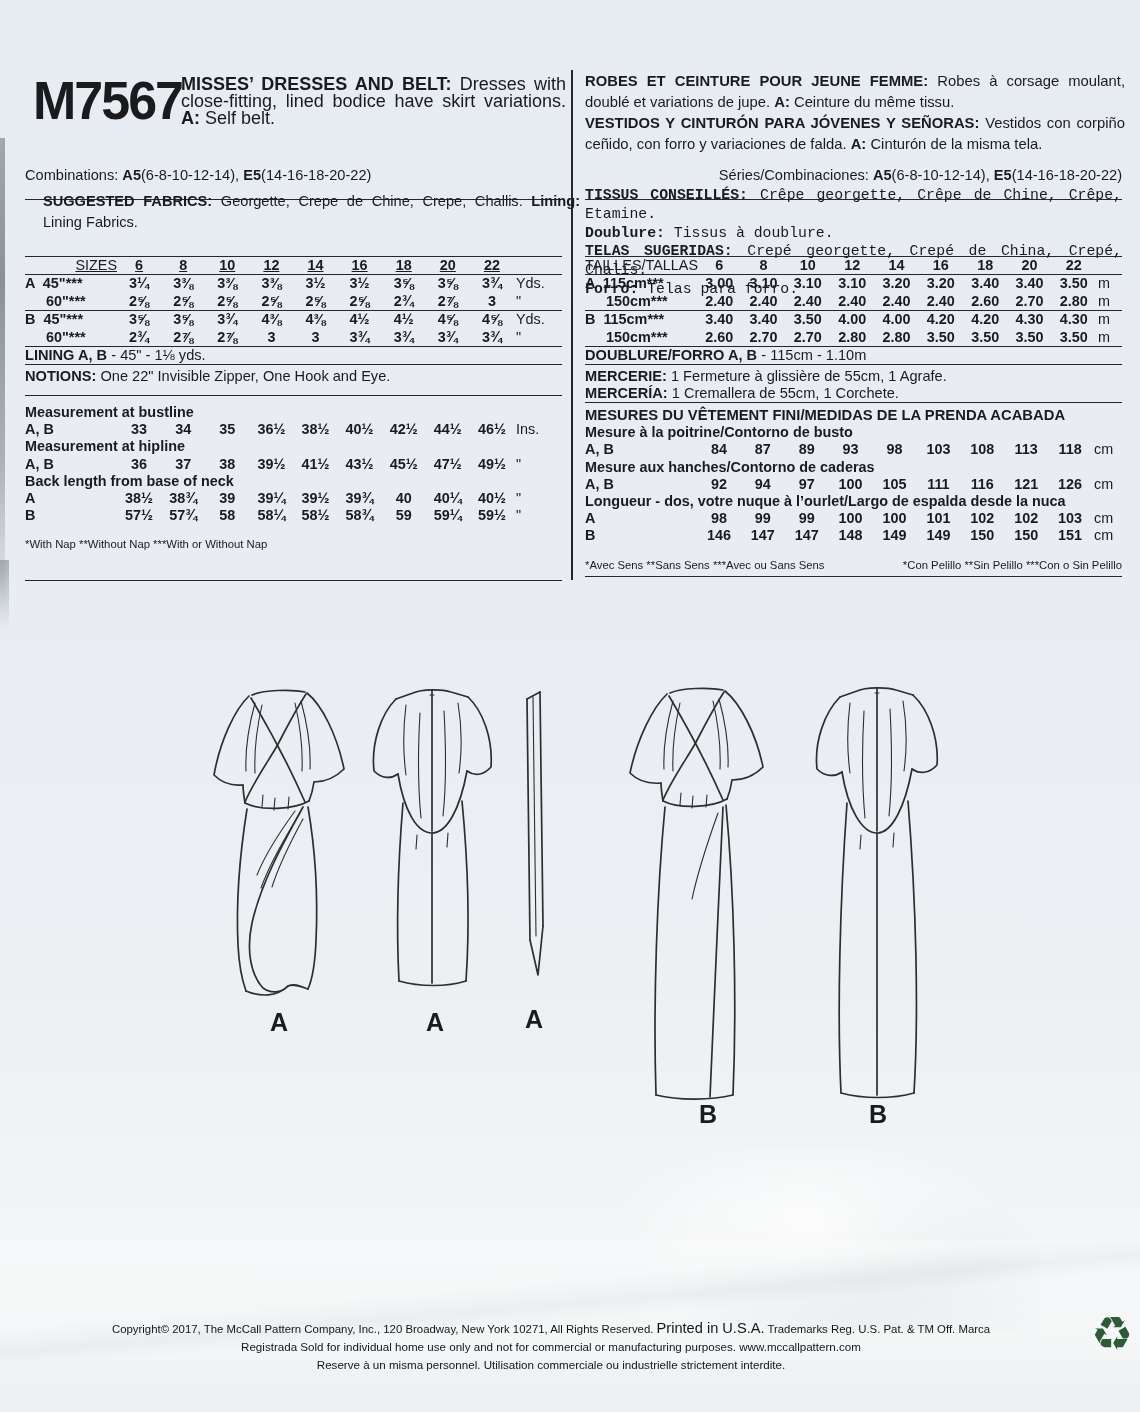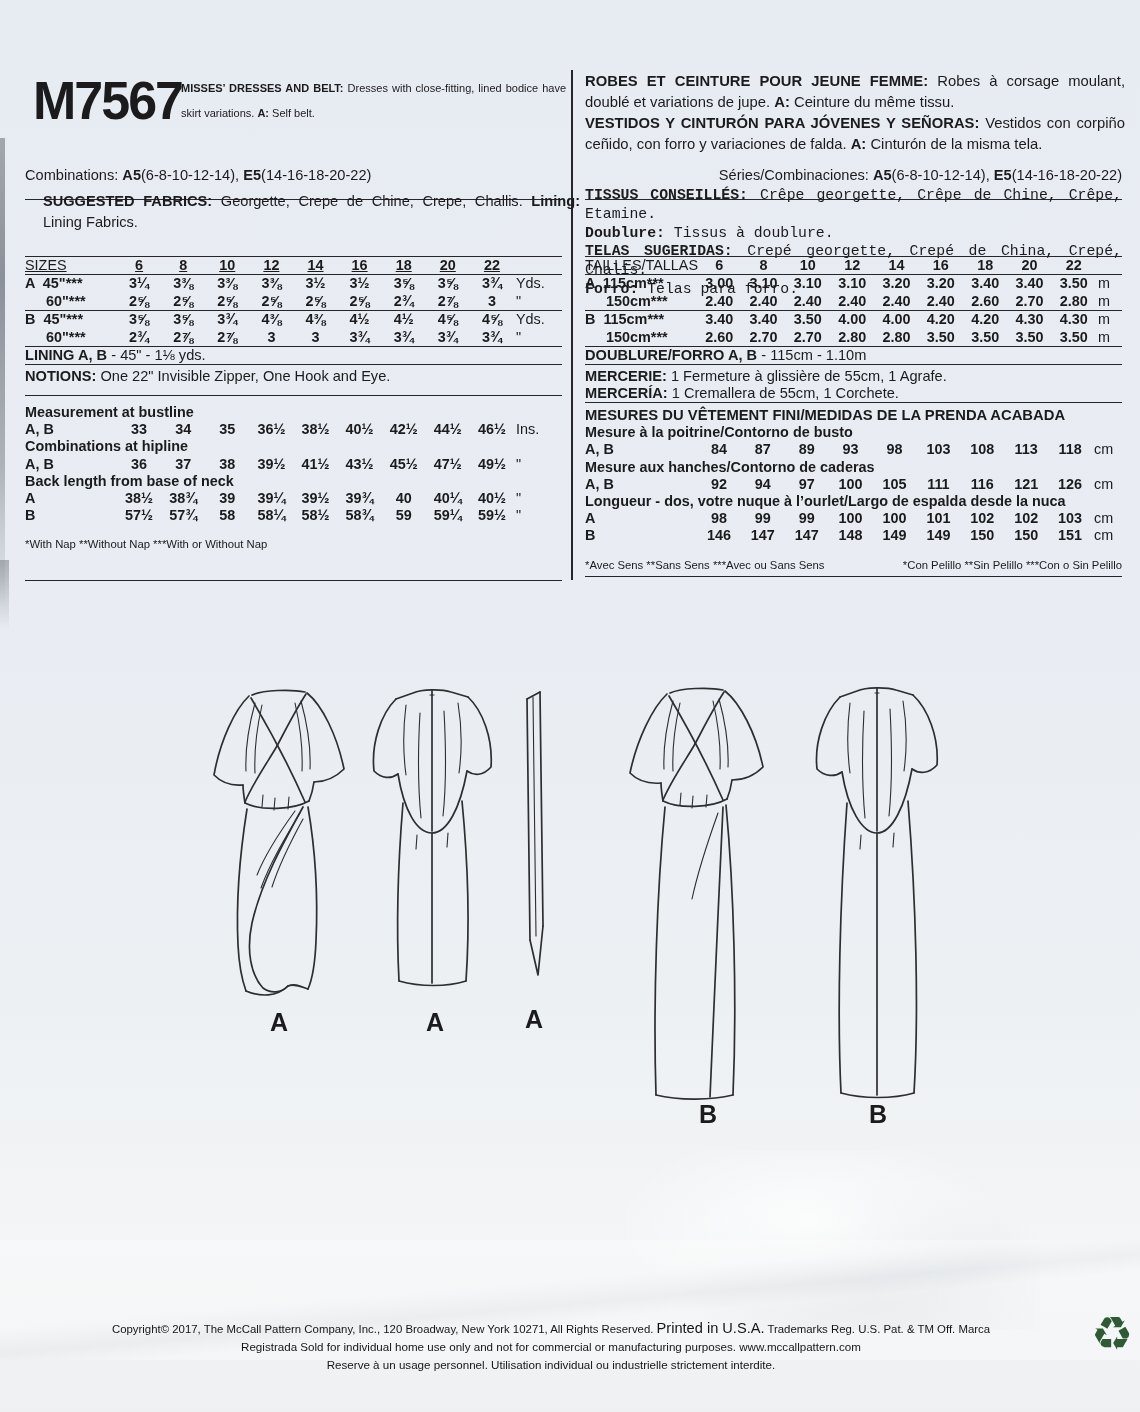--- a/index.html
+++ b/index.html
@@ -5,42 +5,42 @@
   html,body{margin:0;padding:0;background:#cfd4da;}
   .page{
     position:relative;width:1140px;height:1412px;overflow:hidden;
     background:linear-gradient(180deg,#e7ebf2 0%,#e9edf3 45%,#edf0f3 70%,#f3f5f6 88%,#eef0f2 100%);
     font-family:"Liberation Sans","DejaVu Sans",sans-serif;color:#1b1b1d;
   }
   .abs{position:absolute;}
   .b{font-weight:700;}
   
   .patnum{font-size:53px;font-weight:800;letter-spacing:-2px;transform:scaleX(.98);transform-origin:left top;}
-  .desc{font-size:11px;line-height:25px;text-align:justify;}
+  .desc{font-size:18px;line-height:17px;text-align:justify;}
   .desc-intl{font-size:14.8px;line-height:21px;text-align:justify;}
   
   .divider{width:2px;background:#26262a;}
   .rule-bottom{border-bottom:1.6px solid #26262a;}
   .rule-top{border-top:1.6px solid #26262a;}
   
   .line{font-size:14.8px;line-height:18.8px;}
   .fill{text-align:justify;text-align-last:justify;}
   .combi{font-size:14.6px;padding-bottom:16px;}
   .fabrics{font-size:14.6px;line-height:21px;text-align:justify;}
   
   .trow{display:grid;grid-template-columns:var(--labw) repeat(9,1fr) var(--unitw);
         height:17.4px;line-height:17.4px;font-size:14.4px;}
   .yardage{--labw:92px;--unitw:48px;}
   .metric{--labw:112px;--unitw:26px;}
   .fin-left{--labw:92px;--unitw:48px;}
   .fin-right{--labw:112px;--unitw:30px;}
   .fin .trow{height:17.2px;line-height:17.2px;}
   .tlabel{text-align:left;white-space:pre;font-weight:700;}
   .tlabel.ind{padding-left:21px;}
-  .thead .tlabel{font-weight:400;}
+  .thead .tlabel{font-weight:400;text-align:right;}
   .tcell{text-align:center;font-weight:700;}
   .tunit{text-align:left;padding-left:2px;font-weight:400;}
   .thead.u .tcell,.thead.u .tlabel{text-decoration:underline;}
   .trow.rb{border-bottom:1.6px solid #26262a;}
   .trow.heading{display:block;font-weight:700;text-align:left;}
   .smallline{font-size:14.6px;line-height:18px;}
   .fin{padding-top:8px;}
   .fin .title{font-weight:700;font-size:14.8px;line-height:17.2px;}
   .footnote{font-size:11.3px;line-height:13px;margin-top:14px;}
   .fnrow{display:flex;justify-content:space-between;}
@@ -170,21 +170,21 @@
           <span class="tcell">34</span>
           <span class="tcell">35</span>
           <span class="tcell">36½</span>
           <span class="tcell">38½</span>
           <span class="tcell">40½</span>
           <span class="tcell">42½</span>
           <span class="tcell">44½</span>
           <span class="tcell">46½</span>
           <span class="tunit">Ins.</span>
         </div>
-        <div class="trow heading">Combinations at hipline</div>
+        <div class="trow heading">Measurement at hipline</div>
         <div class="trow">
           <span class="tlabel">A, B</span>
           <span class="tcell">36</span>
           <span class="tcell">37</span>
           <span class="tcell">38</span>
           <span class="tcell">39½</span>
           <span class="tcell">41½</span>
           <span class="tcell">43½</span>
           <span class="tcell">45½</span>
           <span class="tcell">47½</span>
@@ -479,16 +479,16 @@
   <div class="abs figlabel" style="left:262px;top:1008px;">A</div>
   <div class="abs figlabel" style="left:418px;top:1008px;">A</div>
   <div class="abs figlabel" style="left:517px;top:1005px;">A</div>
   <div class="abs figlabel" style="left:691px;top:1100px;">B</div>
   <div class="abs figlabel" style="left:861px;top:1100px;">B</div>
 
   <div class="abs footer-line" style="top:1320px;">
     <span>Copyright© 2017, The McCall Pattern Company, Inc., 120 Broadway, New York 10271, All Rights Reserved. </span><span class="printed">Printed in U.S.A.</span><span> Trademarks Reg. U.S. Pat. &amp; TM Off. Marca</span>
   </div>
   <div class="abs footer-line" style="top:1340px;font-size:11.6px;">Registrada  Sold for individual home use only and not for commercial or manufacturing purposes. www.mccallpattern.com</div>
-  <div class="abs footer-line" style="top:1358px;font-size:11.6px;">Reserve à un usage personnel. Utilisation individual ou industrielle strictement interdite.</div>
+  <div class="abs footer-line" style="top:1358px;font-size:11.6px;">Reserve à un misma personnel. Utilisation commerciale ou industrielle strictement interdite.</div>
   <div class="abs recycle" style="left:1091px;top:1310px;color:#2e5b35;">♻</div>
 
 </div>
 
 </body></html>

